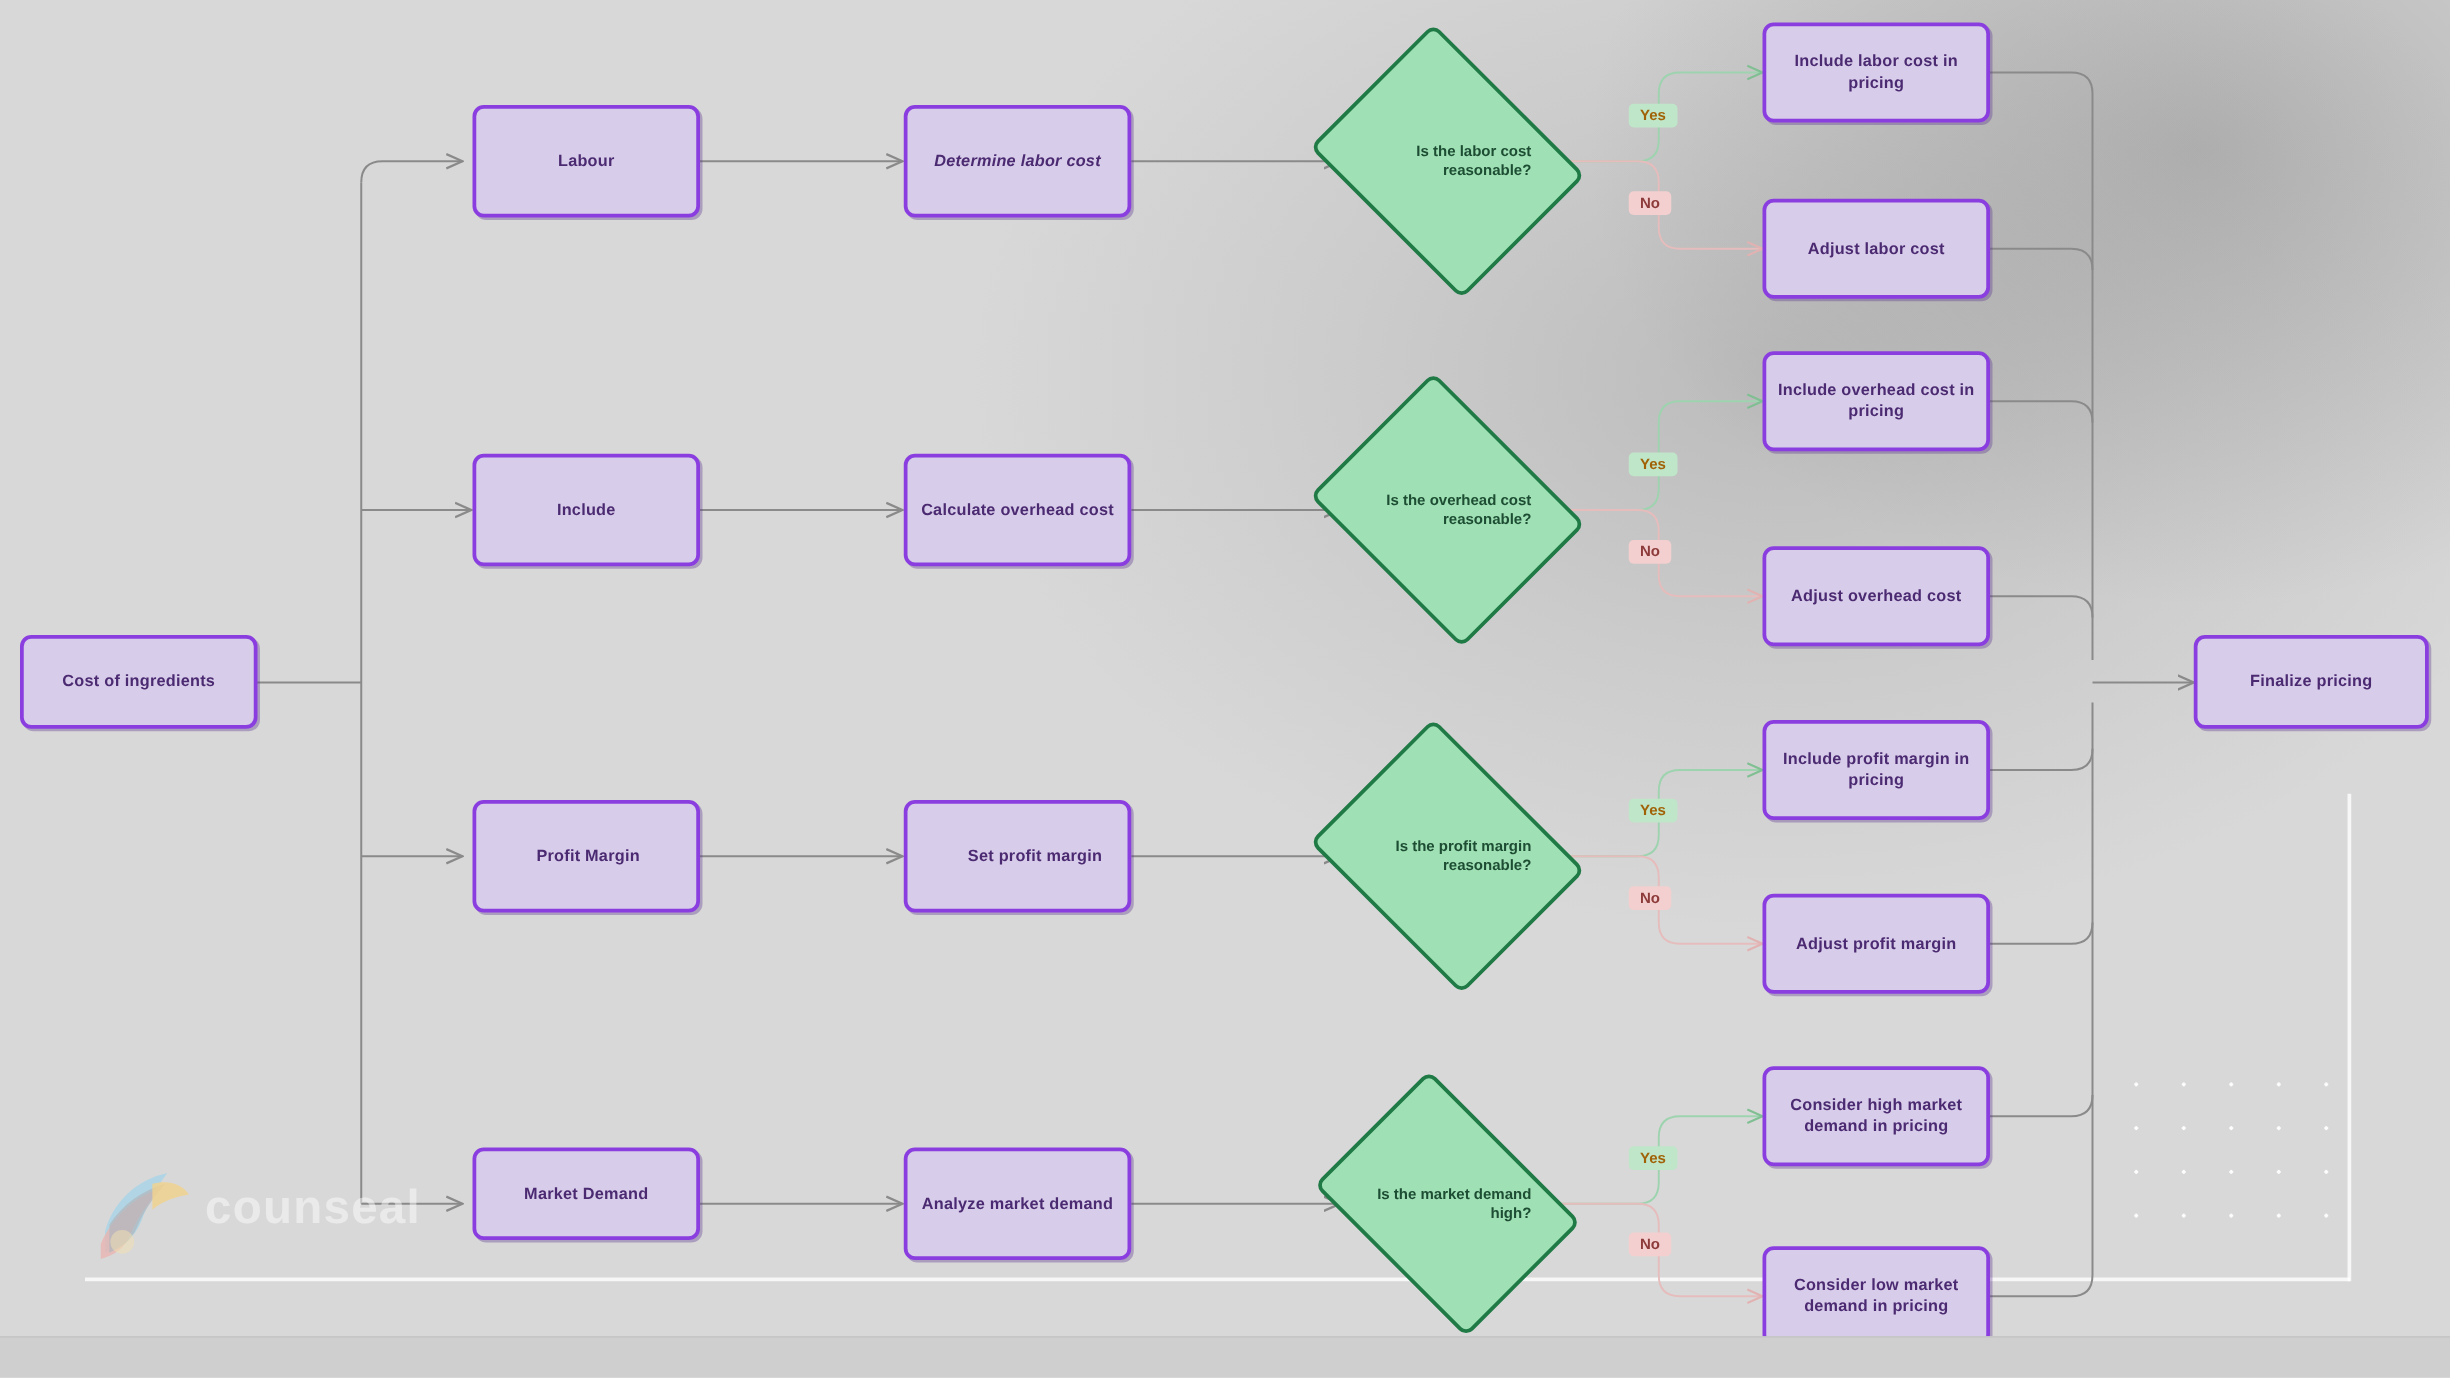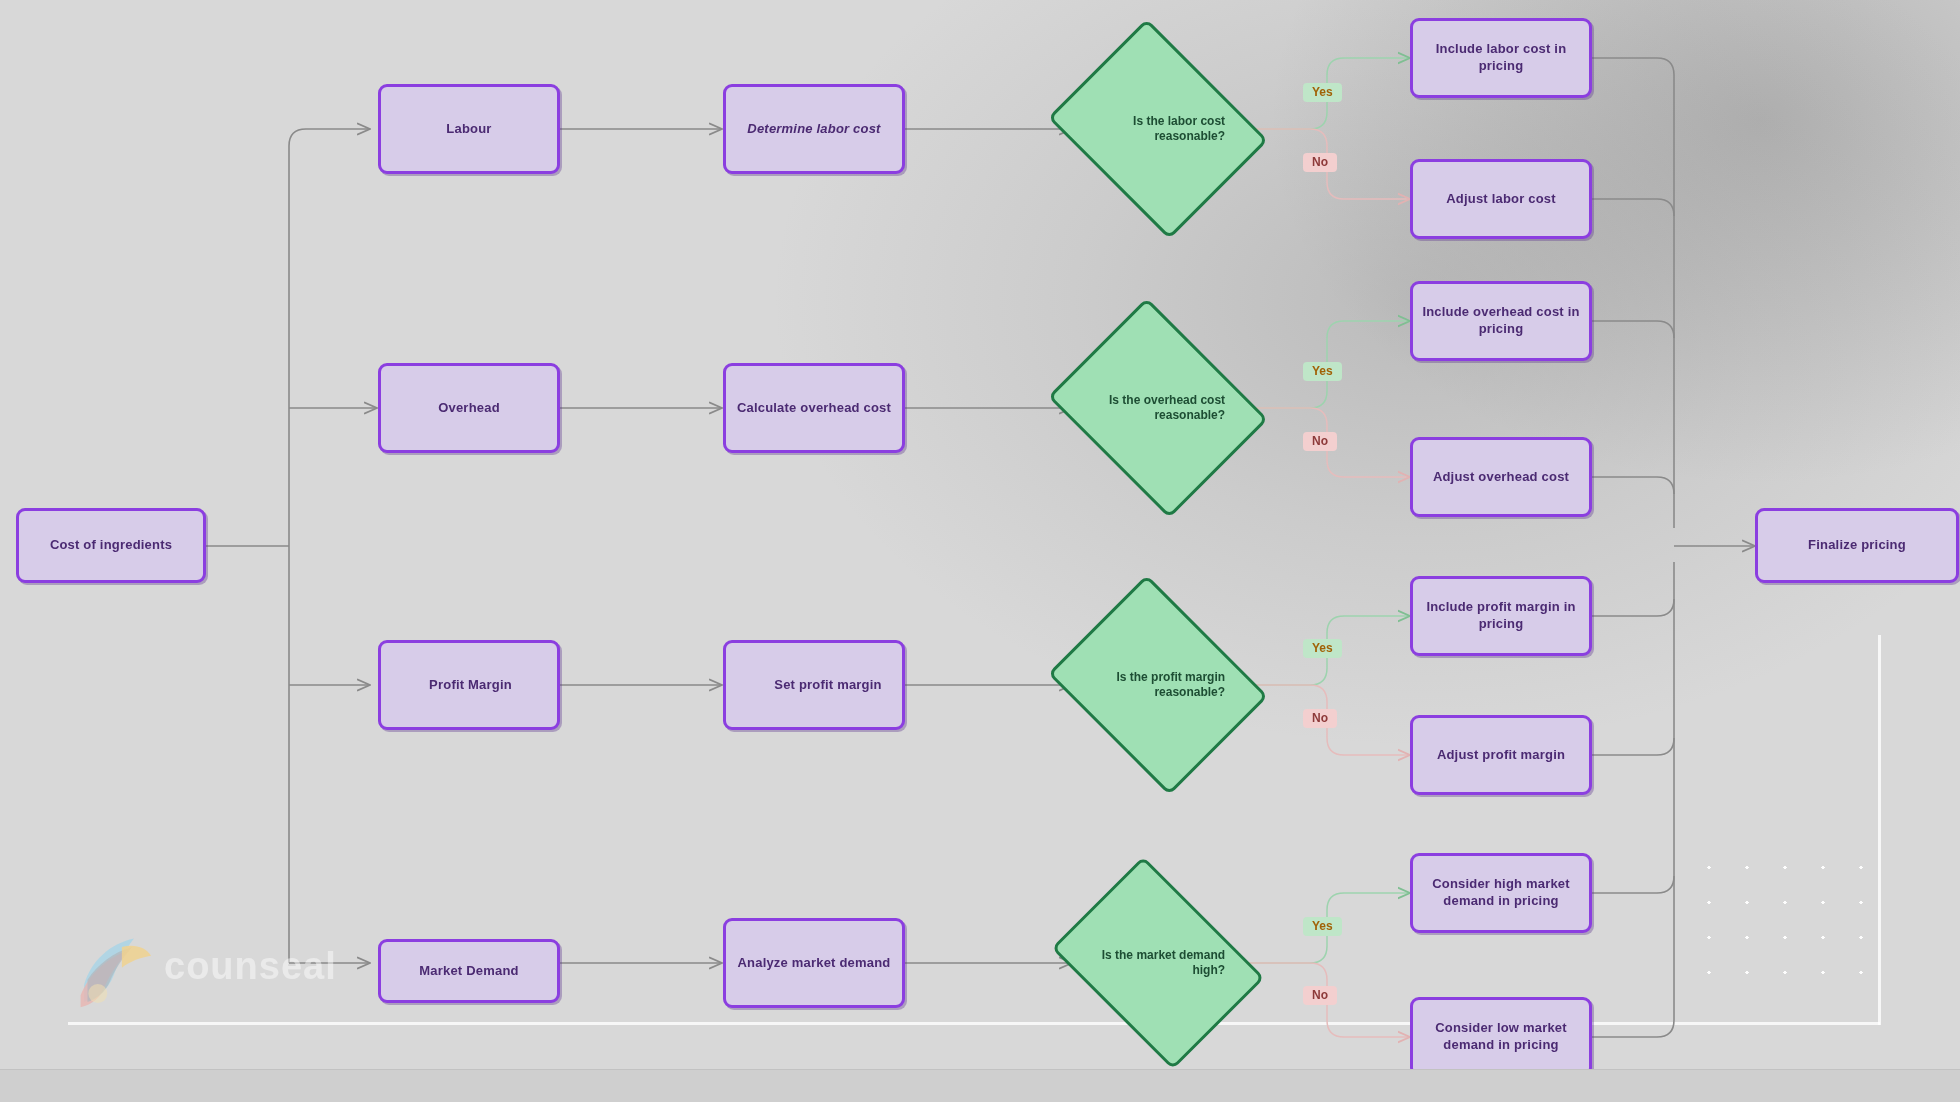--- a/index.html
+++ b/index.html
@@ -170,21 +170,21 @@
   <div class="node" style="left:723px; top:84px; width:182px; height:90px;font-style:italic;">Determine labor cost</div>
   <div class="diamond" style="left:1072px; top:59px; width:172px; height:140px;">
     <div class="dshape"></div>
     <div class="dtext">Is the labor cost reasonable?</div>
   </div>
   <div class="edgelabel lbl-yes" style="left:1303px; top:83px;">Yes</div>
   <div class="edgelabel lbl-no" style="left:1303px; top:153px;">No</div>
   <div class="node" style="left:1410px; top:18px; width:182px; height:80px;">Include labor cost in pricing</div>
   <div class="node" style="left:1410px; top:159px; width:182px; height:80px;">Adjust labor cost</div>
 
-  <div class="node" style="left:378px; top:363px; width:182px; height:90px;">Overhead</div>
+  <div class="node" style="left:378px; top:363px; width:182px; height:90px;">Include</div>
   <div class="node" style="left:723px; top:363px; width:182px; height:90px;">Calculate overhead cost</div>
   <div class="diamond" style="left:1072px; top:338px; width:172px; height:140px;">
     <div class="dshape"></div>
     <div class="dtext">Is the overhead cost reasonable?</div>
   </div>
   <div class="edgelabel lbl-yes" style="left:1303px; top:362px;">Yes</div>
   <div class="edgelabel lbl-no" style="left:1303px; top:432px;">No</div>
   <div class="node" style="left:1410px; top:281px; width:182px; height:80px;">Include overhead cost in pricing</div>
   <div class="node" style="left:1410px; top:437px; width:182px; height:80px;">Adjust overhead cost</div>
 
@@ -192,32 +192,32 @@
   <div class="node" style="left:723px; top:640px; width:182px; height:90px;padding-left:36px;">Set profit margin</div>
   <div class="diamond" style="left:1072px; top:615px; width:172px; height:140px;">
     <div class="dshape"></div>
     <div class="dtext">Is the profit margin reasonable?</div>
   </div>
   <div class="edgelabel lbl-yes" style="left:1303px; top:639px;">Yes</div>
   <div class="edgelabel lbl-no" style="left:1303px; top:709px;">No</div>
   <div class="node" style="left:1410px; top:576px; width:182px; height:80px;">Include profit margin in pricing</div>
   <div class="node" style="left:1410px; top:715px; width:182px; height:80px;">Adjust profit margin</div>
 
-  <div class="node" style="left:378px; top:918px; width:182px; height:64px;margin-top:21px;">Market Demand</div>
+  <div class="node" style="left:378px; top:918px; width:182px; height:74px;">Market Demand</div>
   <div class="node" style="left:723px; top:918px; width:182px; height:90px;">Analyze market demand</div>
   <div class="diamond" style="left:1072px; top:898px; width:172px; height:130px;">
     <div class="dshape"></div>
     <div class="dtext">Is the market demand high?</div>
   </div>
   <div class="edgelabel lbl-yes" style="left:1303px; top:917px;">Yes</div>
   <div class="edgelabel lbl-no" style="left:1303px; top:986px;">No</div>
   <div class="node" style="left:1410px; top:853px; width:182px; height:80px;">Consider high market demand in pricing</div>
   <div class="node" style="left:1410px; top:997px; width:182px; height:80px;">Consider low market demand in pricing</div>
 
-  <div class="node" style="left:1755px; top:508px; width:204px; height:75px;">Finalize pricing</div>
+  <div class="node" style="left:1755px; top:508px; width:188px; height:75px;">Finalize pricing</div>
 
   <div id="watermark">
     <svg width="86" height="86" viewBox="0 0 100 100">
       <path d="M14 72 C22 44 44 24 72 18 C60 34 54 46 48 62 C42 78 30 86 14 92 Z" fill="#8fd3ef" opacity=".85"></path>
       <path d="M10 84 C20 60 40 40 66 32 C52 48 44 60 38 74 C32 88 24 94 10 98 Z" fill="#f2a09a" opacity=".80"></path>
       <path d="M18 66 C30 48 48 34 70 28 C58 42 50 54 44 68 C38 82 28 88 18 92 Z" fill="#9aa2ad" opacity=".70"></path>
       <path d="M58 28 C72 24 86 28 92 38 C80 40 68 44 58 52 Z" fill="#ffcf63" opacity=".85"></path>
       <circle cx="30" cy="82" r="11" fill="#ffe39a" opacity=".55"></circle>
     </svg>
     <span class="wm-text">counseal</span>

